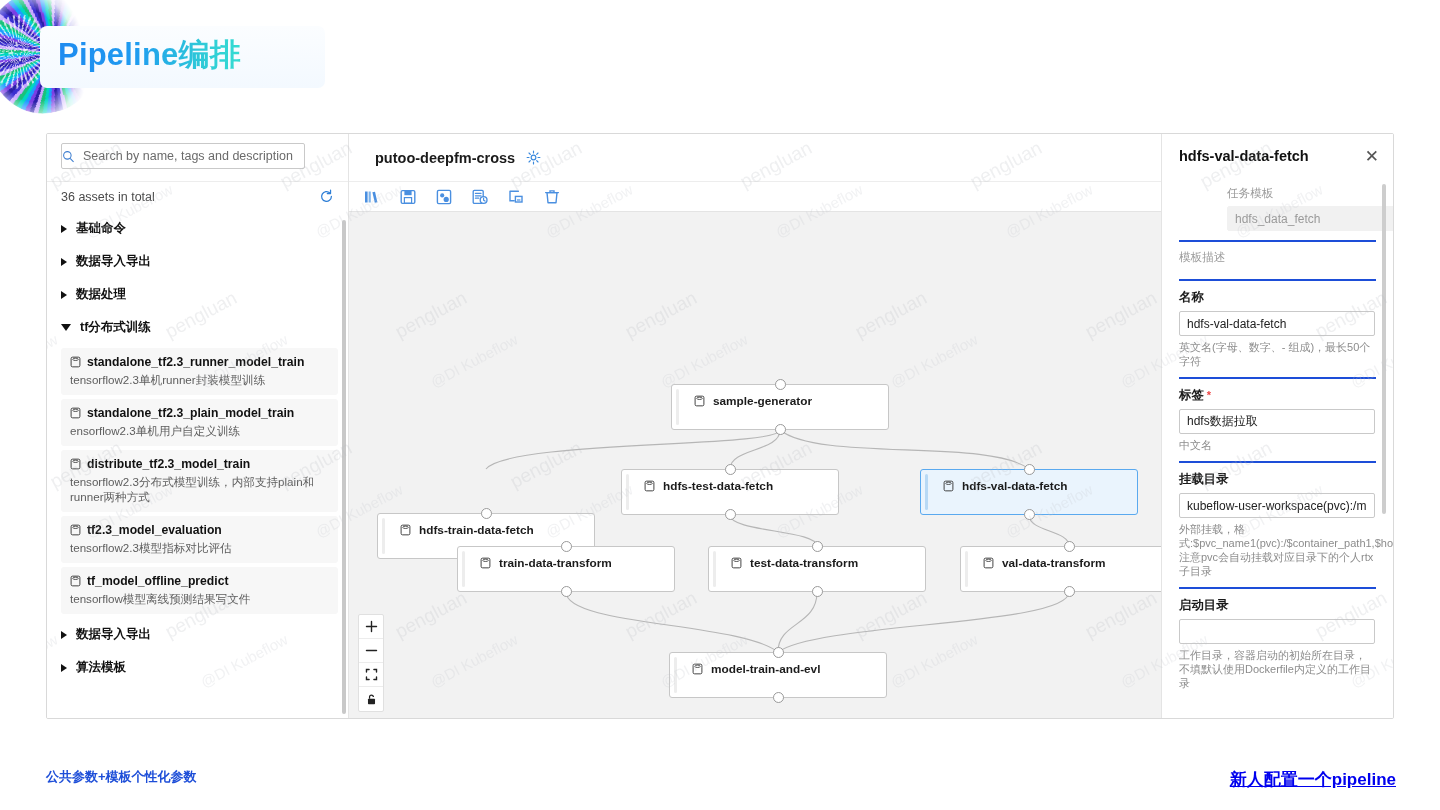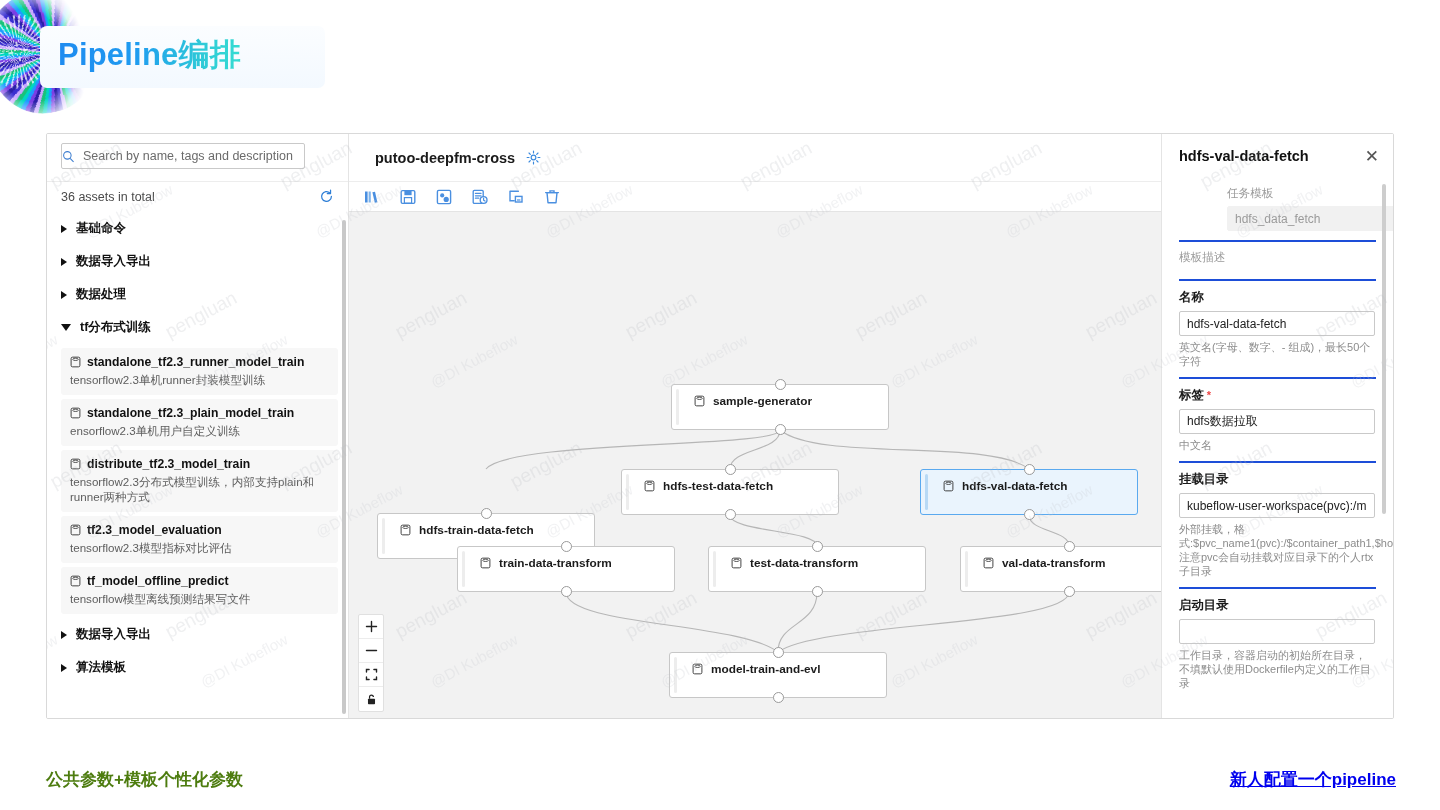--- a/index.html
+++ b/index.html
@@ -169,21 +169,21 @@
   .fin {
     width:196px; height:25px; border:1px solid #c9c9c9; border-radius:2px;
     background:#fff; font-size:12px; color:#222; padding:0 7px;
     font-family:"Liberation Sans", sans-serif; outline:none;
   }
   .fin.ro { background:#f1f1f1; border:1px solid #f1f1f1; color:#9a9a9a; }
   .fhint { font-size:11px; color:#8c8c8c; margin-top:4px; line-height:14px; }
   #rp-scroll { position:absolute; right:7px; top:50px; width:4px; height:330px; background:#cdcdcd; border-radius:2px; }
 
   
-  #foot-left { position:absolute; left:46px; top:768px; font-size:17px; font-weight:bold; color:#4d7c0f; }
+  #foot-left { position:absolute; left:46px; top:768px; font-size:13px; font-weight:bold; color:#1d4ed8; }
   #foot-right { position:absolute; right:44px; top:768px; font-size:17px; font-weight:bold; color:#0000ee;
                 text-decoration:underline; cursor:pointer; }
 </style>
 </head>
 <body>
 
 <div id="header">
   <div id="logo-swirl">
     <div id="logo-swirl-inner"></div>
   </div>

